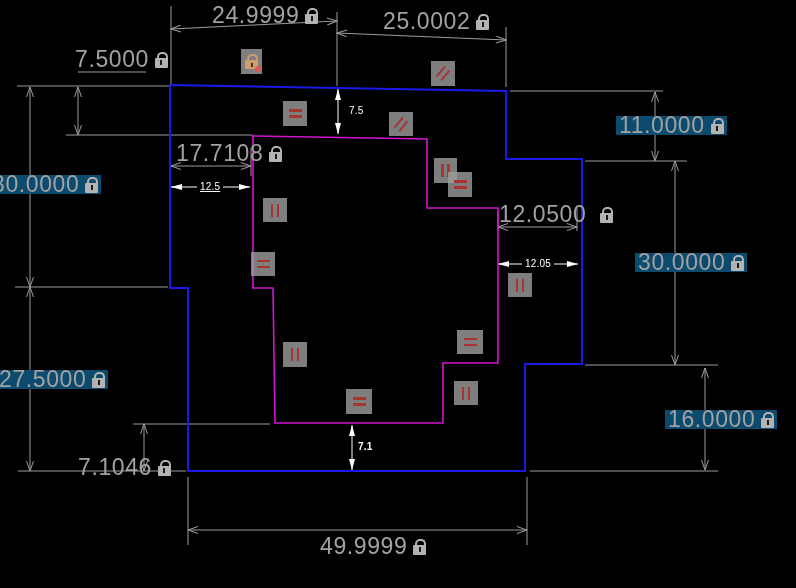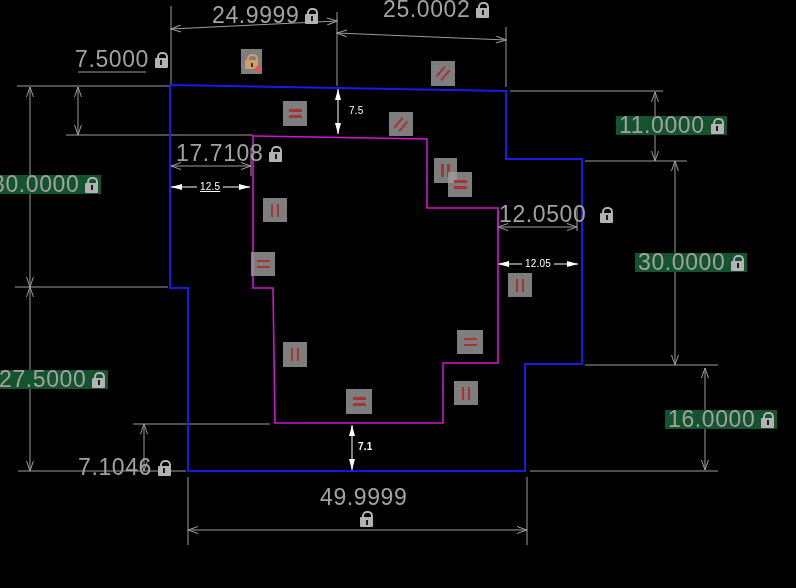--- a/index.html
+++ b/index.html
@@ -1,21 +1,21 @@
 <!DOCTYPE html>
 <html><head>
 <meta charset="utf-8">
 <style>
   html,body{margin:0;padding:0;background:#000;}
   #stage{position:relative;width:796px;height:588px;background:#000;overflow:hidden;
          font-family:"Liberation Sans",sans-serif;}
   #geom{position:absolute;left:0;top:0;z-index:1;}
   .dim{position:absolute;z-index:3;color:#a2a2a2;font-size:23px;font-weight:400;
        letter-spacing:0.6px;white-space:nowrap;display:flex;align-items:center;height:19px;}
-  .dim.onLine{background:#14532d;padding:0 3px;}
+  .dim.onLine{background:#0c4a6e;padding:0 3px;}
   .ref{position:absolute;z-index:3;color:#ffffff;font-size:10px;letter-spacing:0.2px;
        background:#000;padding:0 3px;line-height:12px;}
   
   .lock{position:relative;display:inline-block;width:13px;height:16px;margin-left:6px;flex:0 0 auto;}
   .lock .sh{position:absolute;left:2px;top:0;width:7px;height:8px;border:2px solid #b3b3b3;
             border-bottom:none;border-radius:5px 5px 0 0;}
   .lock .bd{position:absolute;left:0;bottom:0;width:13px;height:10px;background:#b3b3b3;border-radius:1px;}
   .lock .kh{position:absolute;left:5.5px;bottom:2.5px;width:2px;height:5px;background:#1a1a1a;z-index:1;}
   
   .cicon{position:absolute;z-index:2;width:24px;height:24px;background:rgba(158,158,158,0.80);
@@ -96,21 +96,21 @@
   </svg>
 
   <div class="dim" style="left:212px;top:6px;">
     <span>24.9999</span>
     <span class="lock">
         <span class="sh"></span>
         <span class="bd"></span>
         <span class="kh"></span>
       </span>
   </div>
-  <div class="dim" style="left:383px;top:0;">
+  <div class="dim" style="left:383px;top:12px;">
     <span>25.0002</span>
     <span class="lock">
         <span class="sh"></span>
         <span class="bd"></span>
         <span class="kh"></span>
       </span>
   </div>
   <div class="dim" style="left:75px;top:50px;justify-content:space-between;">
     <span>7.5000</span>
     <span class="lock">
@@ -168,21 +168,21 @@
       </span>
   </div>
   <div class="dim onLine" style="left:665px;top:410px;">
     <span>16.0000</span>
     <span class="lock">
         <span class="sh"></span>
         <span class="bd"></span>
         <span class="kh"></span>
       </span>
   </div>
-  <div class="dim" style="left:320px;top:484px;flex-direction:column;">
+  <div class="dim" style="left:320px;top:537px;">
     <span>49.9999</span>
     <span class="lock">
         <span class="sh"></span>
         <span class="bd"></span>
         <span class="kh"></span>
       </span>
   </div>
   <div class="dim" style="left:78px;top:458px;">
     <span>7.1046</span>
     <span class="lock">

